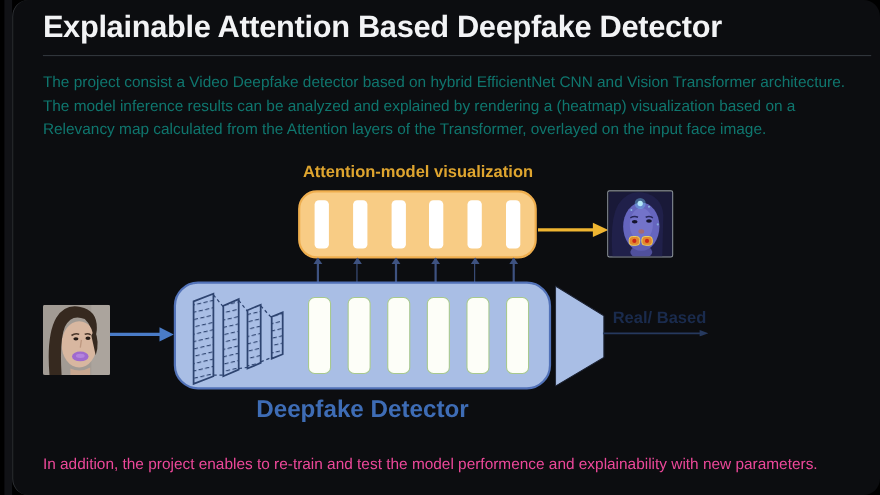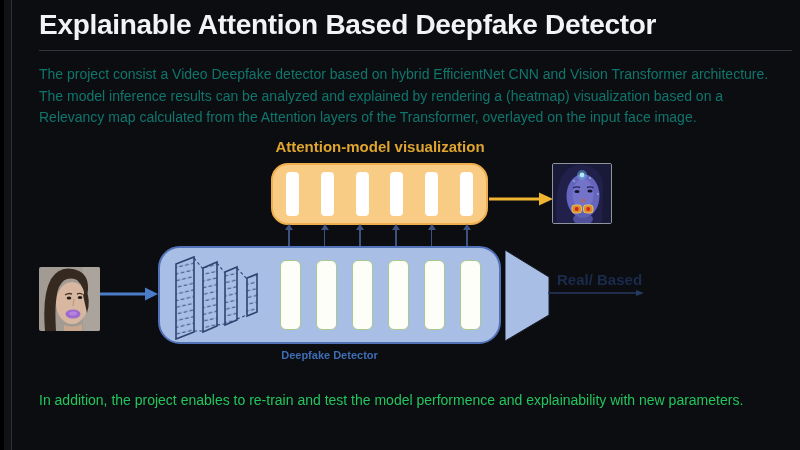--- a/index.html
+++ b/index.html
@@ -1,28 +1,28 @@
 <!DOCTYPE html>
 <html style="--attention-fill: #F8CC85; --attention-border: #EFAE4E; --attention-text: #DFA52F; --arrow-yellow: #EFB531; --detector-fill: #A9BEE5; --detector-border: #5272B8; --detector-text: #3E6CB5; --bar-border-green: #A8C98F; --connector: #3E5280; --cnn-stroke: #2E4470; --input-arrow: #4A7CC8; --output-text: #1A2B4D; --output-line: #26395E;"><head>
 <meta charset="utf-8">
 <style>
   * { margin:0; padding:0; box-sizing:border-box; }
   html,body { width:800px; height:450px; overflow:hidden; }
   body { background:#000; font-family:"Liberation Sans", sans-serif; position:relative; }
 
   .gutter-strip { position:absolute; left:4px; top:0; width:7px; height:100%; background:#111216; }
   .page { position:absolute; left:11px; top:0; right:0; bottom:0; background:#0C0D10;
-          border-left:1px solid #2F3236; padding:0 8px 0 27px; }
+          border-left:1px solid #2F3236; padding:0 8px 0 27px;border-radius:15px; }
 
   .page-title { color:#F2F3F5; font-size:28px; font-weight:700; letter-spacing:-.3px;
                 padding:9px 0 9px 0; border-bottom:1px solid #30353B; margin-bottom:13px; }
 
   .intro { color:#0f766e; font-size:14px; line-height:21.5px; white-space:pre-line; }
 
-  .diagram { position:relative; height:252px; margin-top:3px; }
+  .diagram { position:relative; height:252px; margin-top:13px; }
   .diagram .abs { position:absolute; }
 
   .attention-label { left:210px; top:6px; width:262px; text-align:center; white-space:nowrap;
                      color:var(--attention-text); font-size:15px; font-weight:700; }
   .attention-box { left:232px; top:31px; width:217px; height:62px; border-radius:17px;
                    background:var(--attention-fill); border:2px solid var(--attention-border);
                    display:flex; justify-content:space-between; align-items:center; padding:0 13px; }
   .attention-box .token-bar { width:13px; height:44px; background:#FFFFFF; border-radius:4px; }
 
   .yellow-arrow { left:450px; top:59px; width:64px; height:16px; }
@@ -44,26 +44,26 @@
                    display:flex; justify-content:space-between; }
   .detector-bars .token-bar { width:21px; height:100%; background:#FDFEF8; border-radius:6px;
                    border:1.5px solid var(--bar-border-green); }
 
   .output-funnel { left:466px; top:117px; width:45px; height:93px; }
   .output-label { left:518px; top:139px; color:var(--output-text); font-size:15px; font-weight:700;
                   white-space:nowrap; }
   .output-line { left:509px; top:158px; width:96px; height:6px; }
 
   .detector-label { left:119px; top:217px; width:343px; text-align:center;
-                    color:var(--detector-text); font-size:11px; font-weight:700; }
+                    color:var(--detector-text); font-size:22px; font-weight:700; }
 
   .input-img { left:0px; top:135px; width:61px; height:64px; border-radius:2px; overflow:hidden; }
   .input-arrow { left:61px; top:154px; width:58px; height:16px; }
 
-  .footer-note { color:#22c55e; font-size:14px; line-height:21px; margin-top:6px; }
+  .footer-note { color:#ec4899; font-size:14px; line-height:21px; margin-top:17px; }
 </style>
 </head>
 <body>
 
 <div class="gutter-strip"></div>
 
 <div class="page">
 
   <h1 class="page-title">Explainable Attention Based Deepfake Detector</h1>
 

